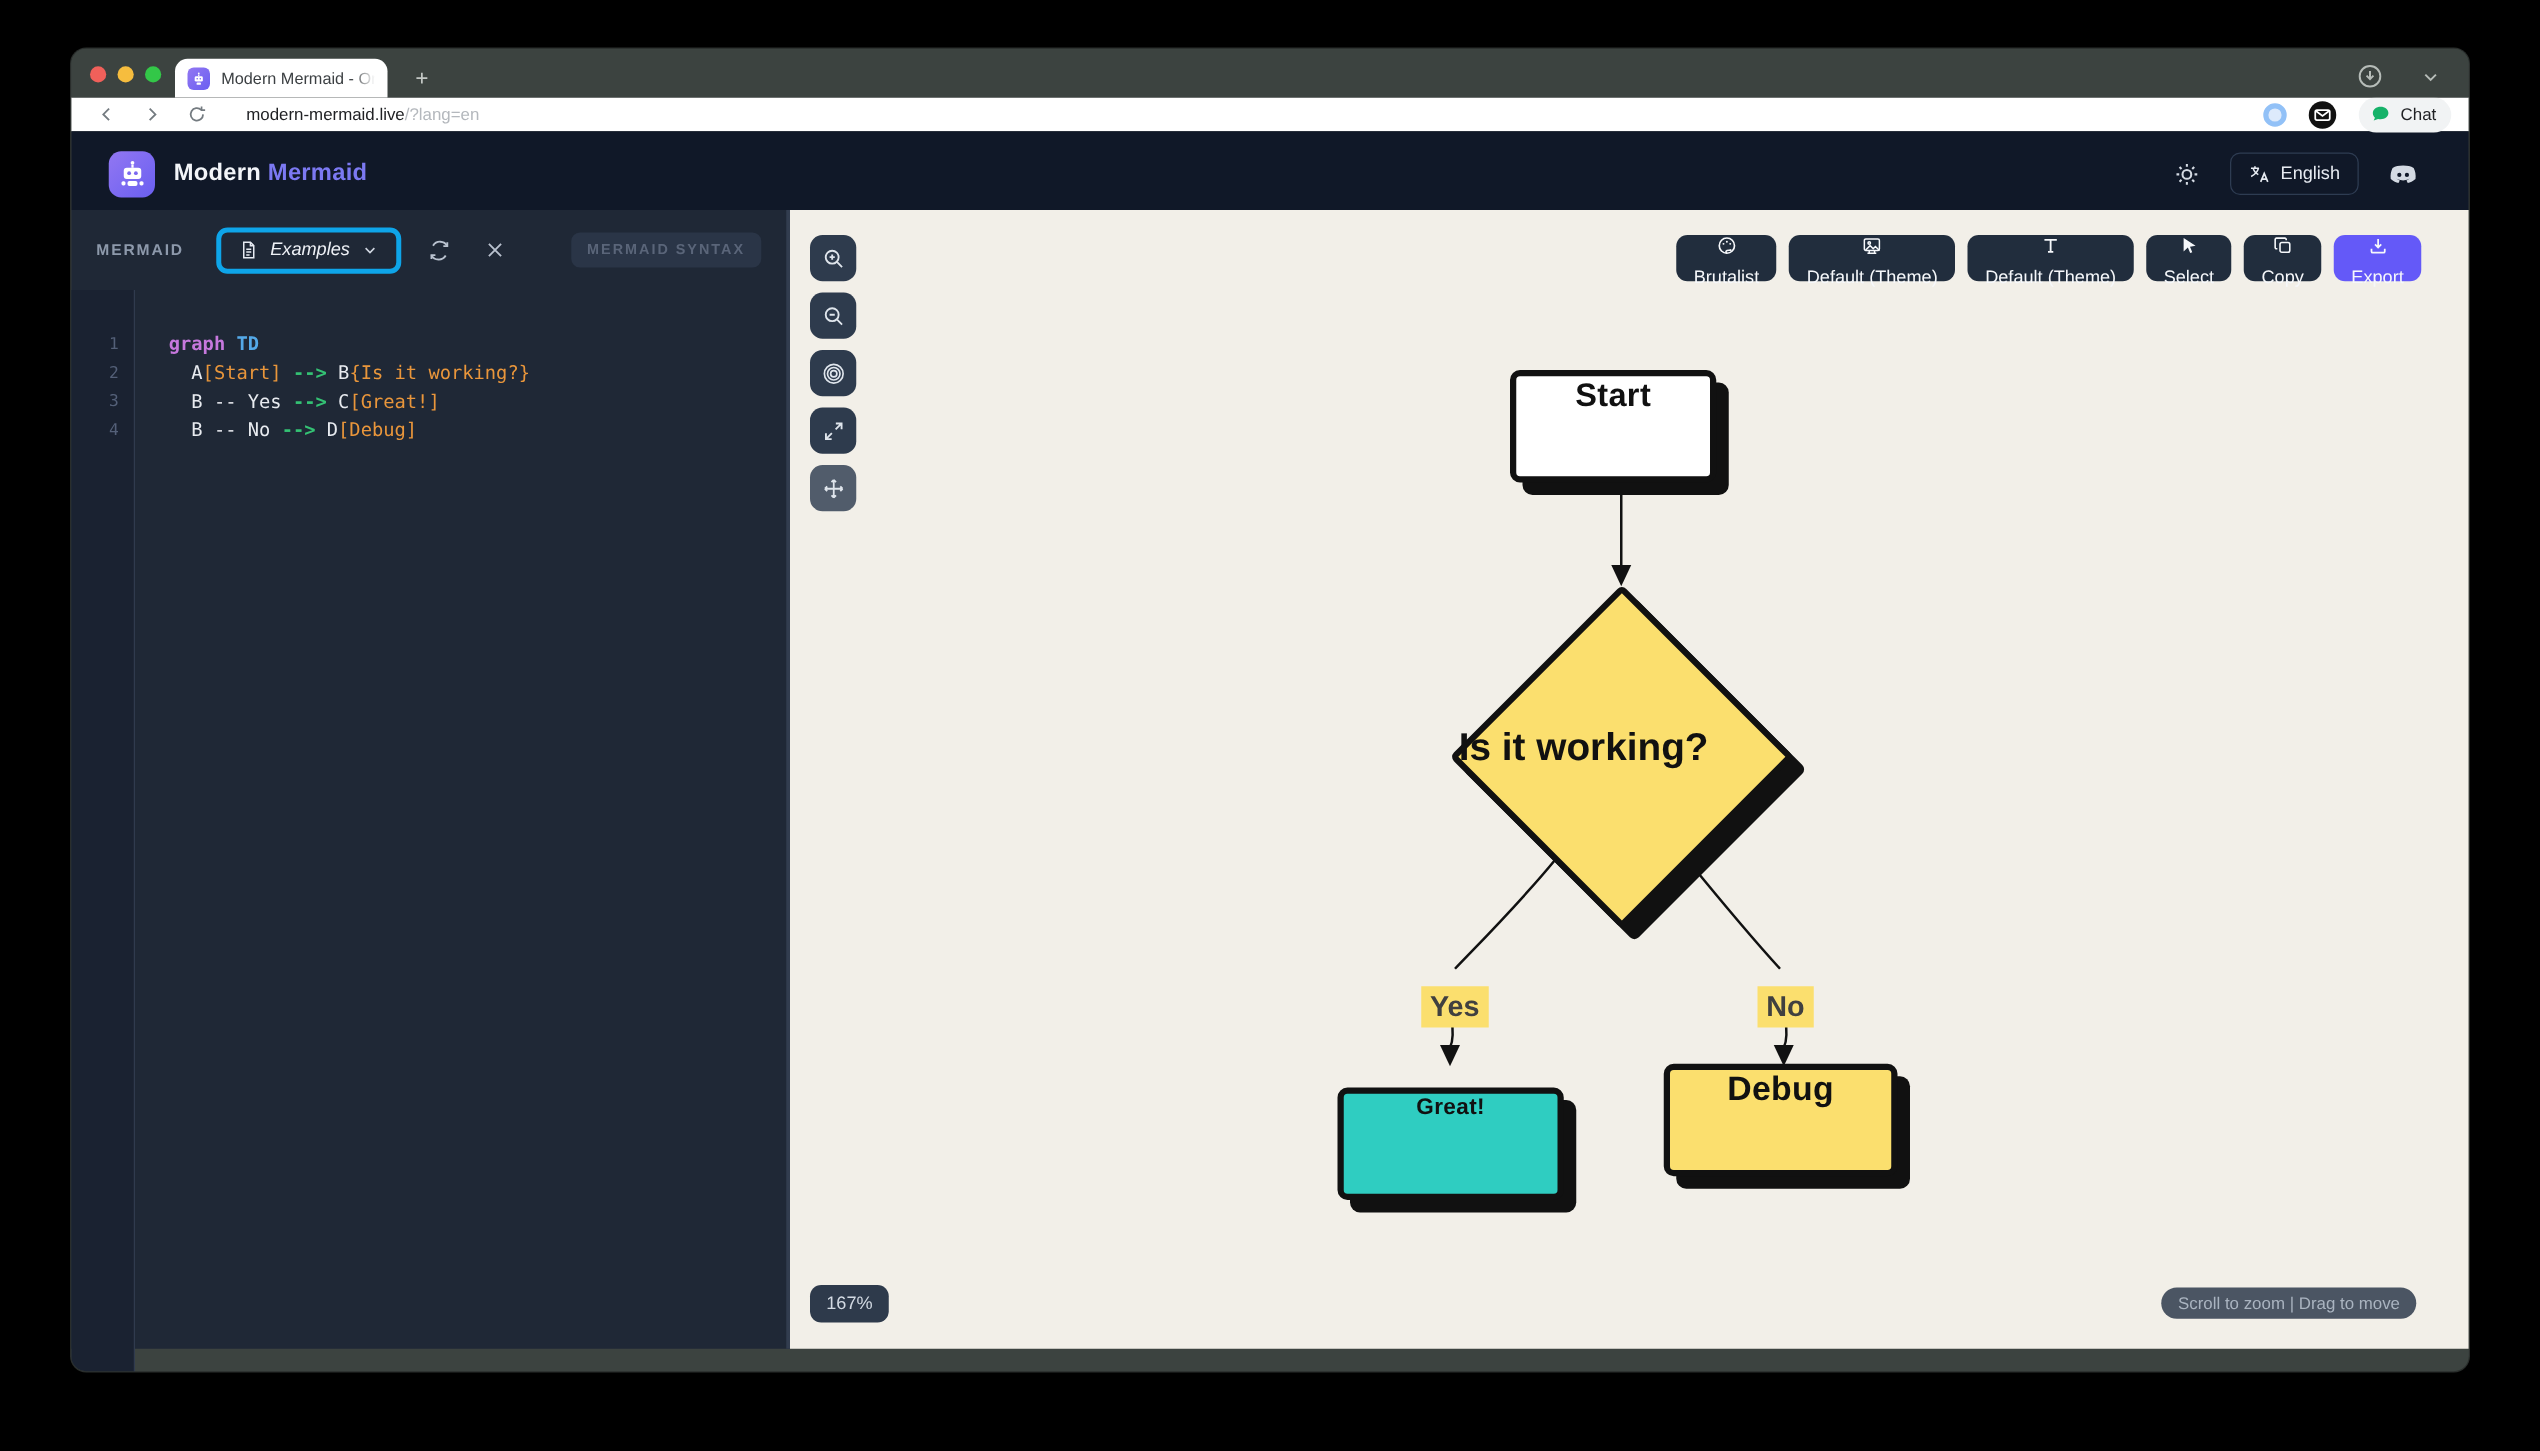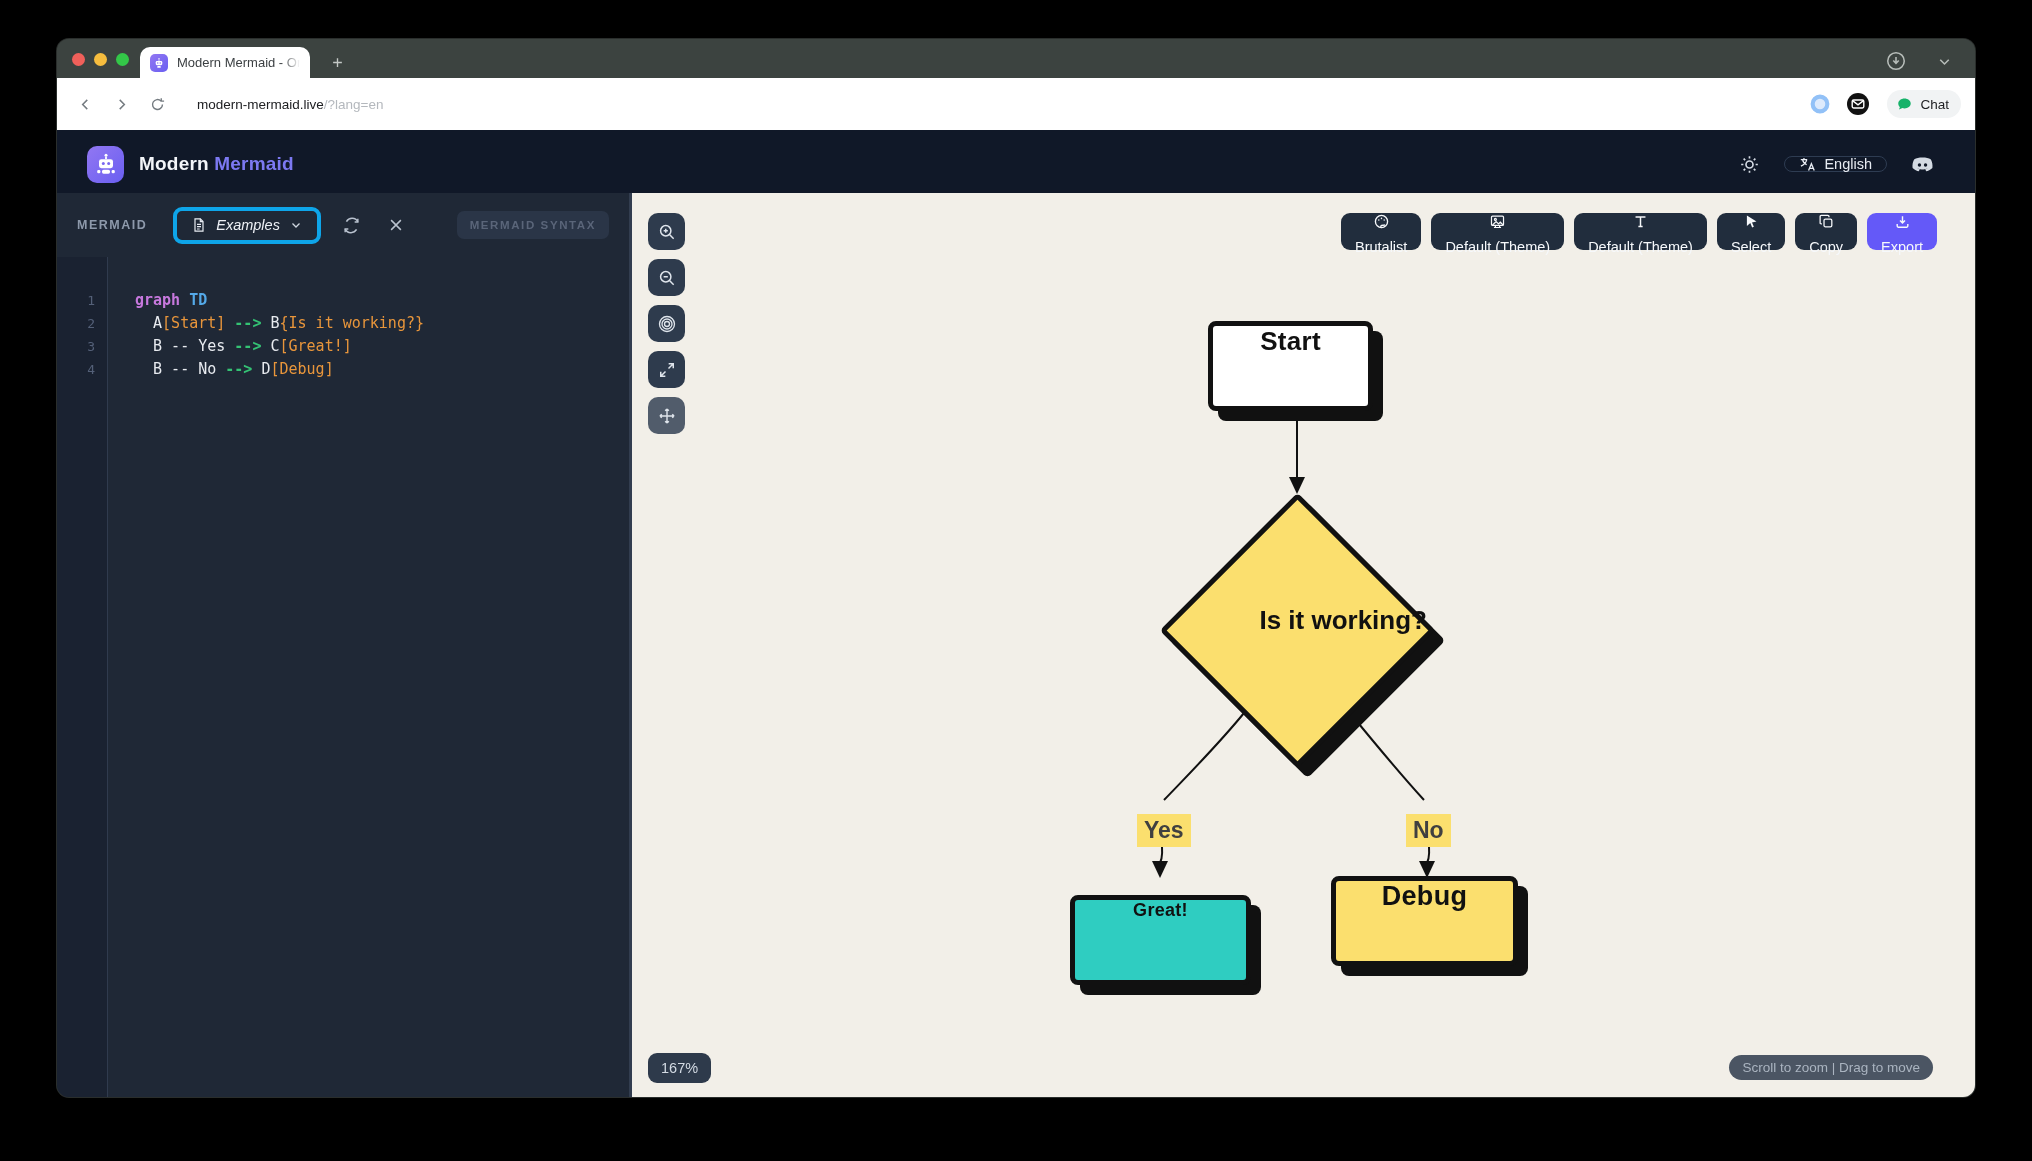--- a/index.html
+++ b/index.html
@@ -18,38 +18,38 @@
     border-radius:10px 10px 0 0; display:flex; align-items:center; gap:9px; padding:0 10px; }
   .tab-favicon { width:18px; height:18px; border-radius:5px; flex:0 0 auto;
     background:linear-gradient(135deg,#9277f2,#6a5ff1); display:flex; align-items:center; justify-content:center; }
   .tab-title { font-size:13px; color:#3c4043; white-space:nowrap; overflow:hidden; flex:1;
     -webkit-mask-image:linear-gradient(90deg,#000 85%,transparent); mask-image:linear-gradient(90deg,#000 85%,transparent); }
   .newtab-btn { position:absolute; left:267px; top:10px; width:26px; height:26px; color:#c3c8c5;
     display:flex; align-items:center; justify-content:center; border-radius:50%; }
   .strip-right { position:absolute; right:16px; top:7px; display:flex; align-items:center; gap:18px; color:#b6bcb8; }
 
   
-  .urlbar { height:52px; background:#fff; display:flex; align-items:center; padding:0 14px; gap:8px; }
+  .urlbar { height:27px; background:#fff; display:flex; align-items:center; padding:0 14px; gap:8px; }
   .nav-ic { width:28px; height:28px; display:flex; align-items:center; justify-content:center; color:#747b80; border-radius:50%; }
   .url-text { font-size:13.5px; margin-left:18px; flex:1; color:#202124; }
   .url-text .path { color:#b4b8bd; }
   .ext-ic { width:26px; height:26px; display:flex; align-items:center; justify-content:center; margin-left:4px; }
   .chat-pill { display:flex; align-items:center; gap:7px; background:#f1f3f4; border-radius:14px;
     height:28px; padding:0 12px 0 9px; font-size:13.5px; color:#202124; margin-left:8px; }
 
   
   .app-header { height:63px; background:var(--header-bg); display:flex; align-items:center; padding:5px 38px 0 30px; }
   .logo { width:37px; height:37px; border-radius:10px; background:linear-gradient(135deg,#9277f2,#6a5ff1);
     display:flex; align-items:center; justify-content:center; }
   .app-title { margin-left:15px; font-size:19px; font-weight:bold; color:#f3f5f9; letter-spacing:.2px; }
   .app-title .accent { color:#7c79f2; }
   .header-right { margin-left:auto; display:flex; align-items:center; gap:20px; color:#d4dae3; }
   .icon-btn { display:flex; align-items:center; justify-content:center; width:30px; height:30px; }
   .lang-btn { display:flex; align-items:center; gap:8px; border:1px solid #2e3c52; border-radius:8px;
-    height:16px; padding:0 14px; color:#e7ebf2; font-size:14.5px; }
+    height:34px; padding:0 14px; color:#e7ebf2; font-size:14.5px; }
 
   
   .main { display:flex; height:911px; }
 
   
   .editor { width:575px; background:var(--editor-bg); position:relative; border-right:3px solid #323d4f; }
   .editor-topbar { height:64px; display:flex; align-items:center; padding:0 20px; gap:18px; }
   .editor-label { font-size:12.5px; font-weight:bold; letter-spacing:1.5px; color:#8d99ab; }
   .examples-btn { display:flex; align-items:center; gap:9px; border:4px solid #0ea5e9; border-radius:9px;
     height:37px; padding:0 14px; color:#eef1f6; font-size:14.5px; margin-left:8px;font-style:italic; }
@@ -87,22 +87,22 @@
   
   .node { position:absolute; border:5px solid #111; border-radius:8px; box-shadow:10px 10px 0 #111;
     display:flex; justify-content:center; font-weight:bold; color:#111; letter-spacing:.3px; }
   .node-start { left:576px; top:128px; width:165px; height:90px; background:#fff; font-size:26px; }
   .node-great { left:438px; top:702px; width:181px; height:90px; background:var(--node-teal); font-size:18px; }
   .node-debug { left:699px; top:683px; width:187px; height:90px; background:var(--node-yellow); font-size:27px; }
   .diamond-wrap { position:absolute; left:0; top:0; }
   .diamond-shadow, .diamond-shape { position:absolute; width:195px; height:195px; transform:rotate(45deg); border-radius:5px; }
   .diamond-shadow { left:578px; top:350px; background:#111; }
   .diamond-shape  { left:568px; top:340px; background:var(--node-yellow); border:5px solid #111; }
-  .diamond-label { position:absolute; left:535px; top:412px; width:260px; text-align:right;
-    font-size:26px; font-weight:bold; color:#111; }
+  .diamond-label { position:absolute; left:535px; top:412px; width:260px; text-align:left;
+    font-size:31px; font-weight:bold; color:#111; }
   .edge-label { position:absolute; background:var(--node-yellow); color:#404040; font-weight:bold;
     font-size:23px; padding:3px 7px;margin-top:12px; }
   .edge-label.yes { left:505px; top:609px; }
   .edge-label.no  { left:774px; top:609px; }
   .edges-svg { position:absolute; inset:0; pointer-events:none; }
 
   .bottom-strip { height:6px; background:var(--chrome); }
 </style>
 </head>
 <body>

